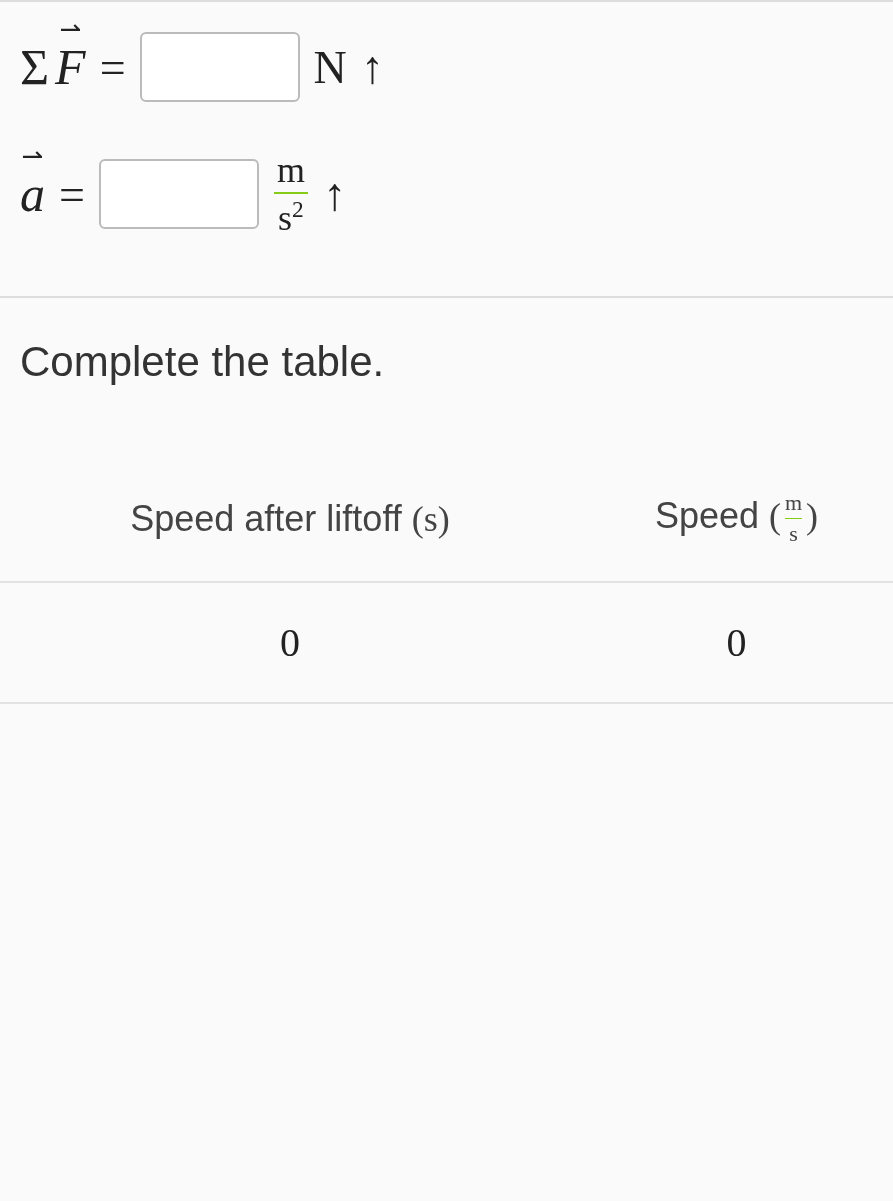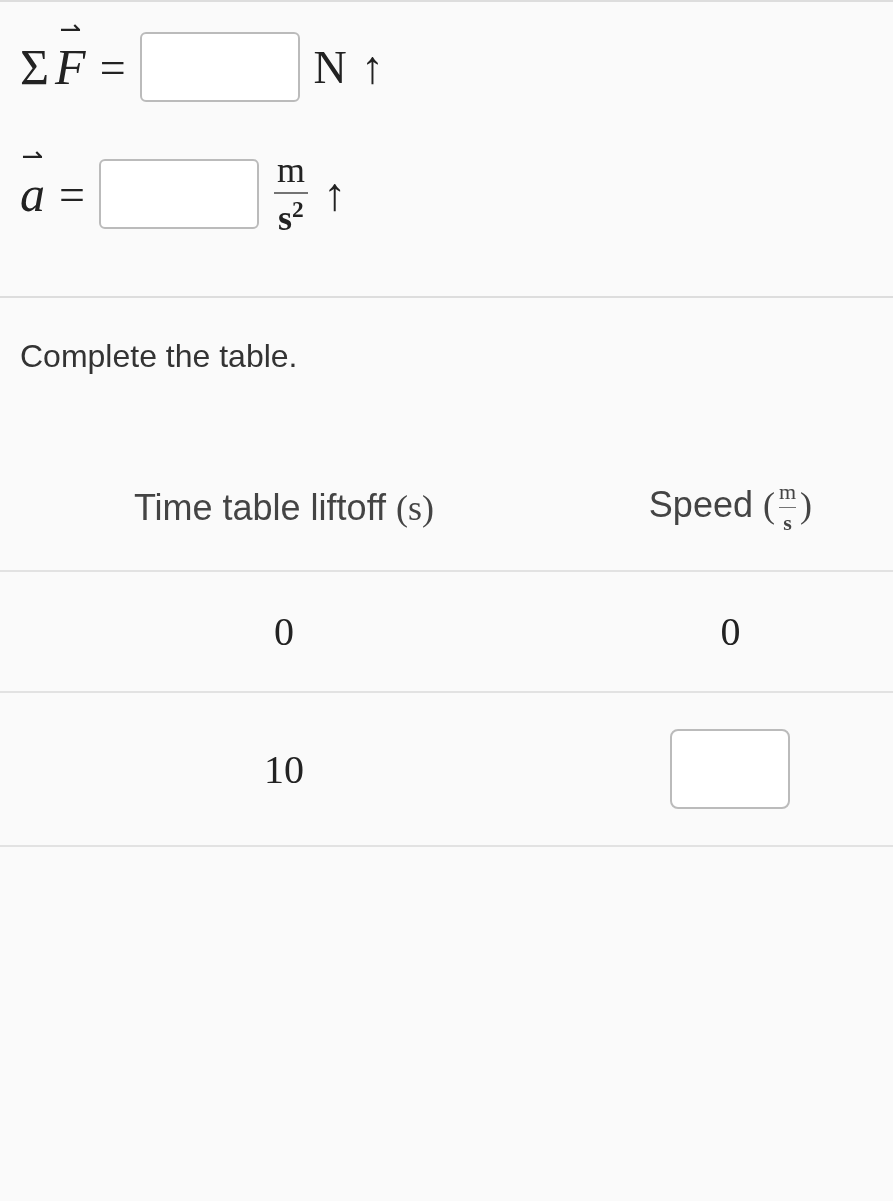--- a/index.html
+++ b/index.html
@@ -74,36 +74,35 @@
     display: inline-flex;
     flex-direction: column;
     align-items: center;
     font-family: "Times New Roman", serif;
     font-size: 36px;
     line-height: 1;
     vertical-align: middle;
   }
   .frac .num { padding: 0 4px 4px 4px; }
   .frac .den {
-    border-top: 2px solid #737373;
+    border-top: 2px solid #84cc16;
     padding: 4px 4px 0 4px;
-    font-weight: bold;
   }
   .frac.small { font-size: 22px; }
   .frac.small .den { border-top-width: 1.5px; }
   .sup { font-size: 0.65em; vertical-align: super; }
   .up-arrow {
     font-family: Arial, sans-serif;
     font-size: 46px;
   }
   .section-prompt {
     padding: 40px 20px 10px 20px;
   }
   .prompt {
-    font-size: 32px;
+    font-size: 42px;
     color: #333;
   }
   .table-wrap {
     margin-top: 60px;
     border-bottom: 2px solid #e2e2e2;
   }
   table {
     width: 100%;
     border-collapse: collapse;
   }
@@ -168,34 +167,28 @@
 
 <div class="section-prompt">
   <div class="prompt">Complete the table.</div>
 </div>
 
 <div class="table-wrap">
   <table>
     <tbody>
         <tr>
       <th>
-        <span>Time table liftoff </span><span class="paren">(</span><span class="rm">s</span><span class="paren">)</span>
+        <span>Speed after liftoff </span><span class="paren">(</span><span class="rm">s</span><span class="paren">)</span>
       </th>
       <th>
         <span>Speed </span><span class="paren">(</span><span class="frac small">
               <span class="num rm">m</span>
               <span class="den rm">s</span>
             </span><span class="paren">)</span>
       </th>
     </tr>
     <tr>
       <td>0</td>
       <td>0</td>
     </tr>
-    <tr>
-      <td>10</td>
-      <td>
-        <input class="cell-box" type="text" value="" style="">
-      </td>
-    </tr>
   </tbody>
     </table>
 </div>
 
 </body></html>

